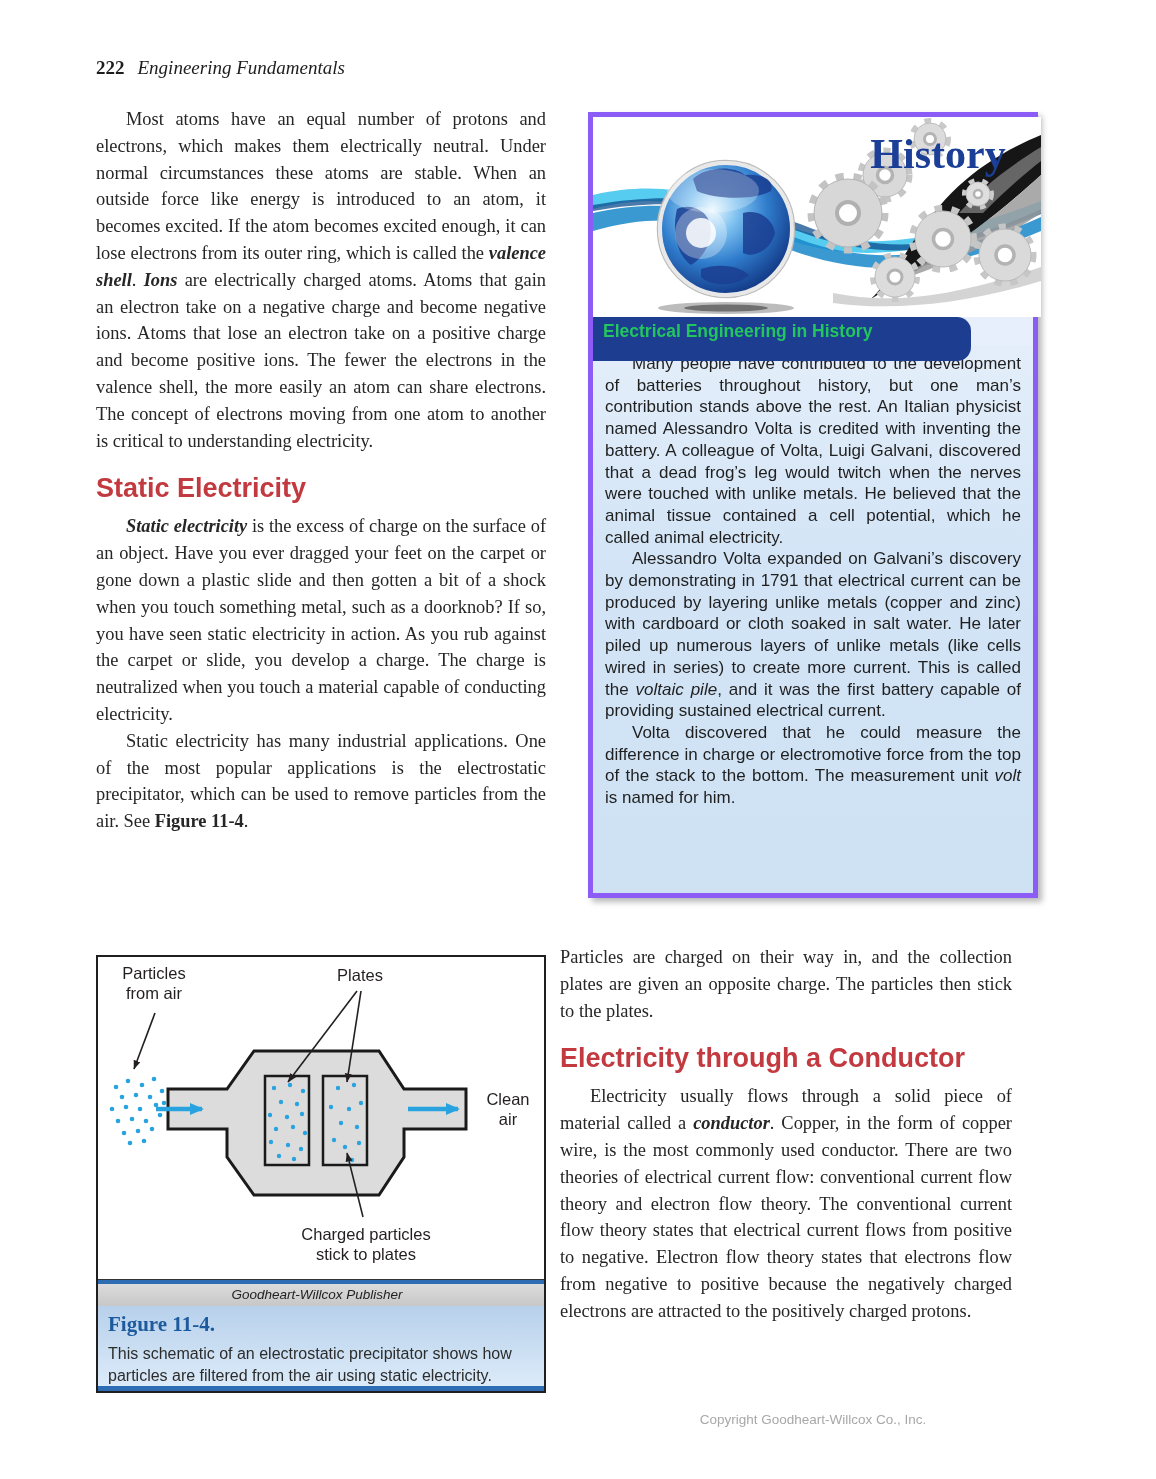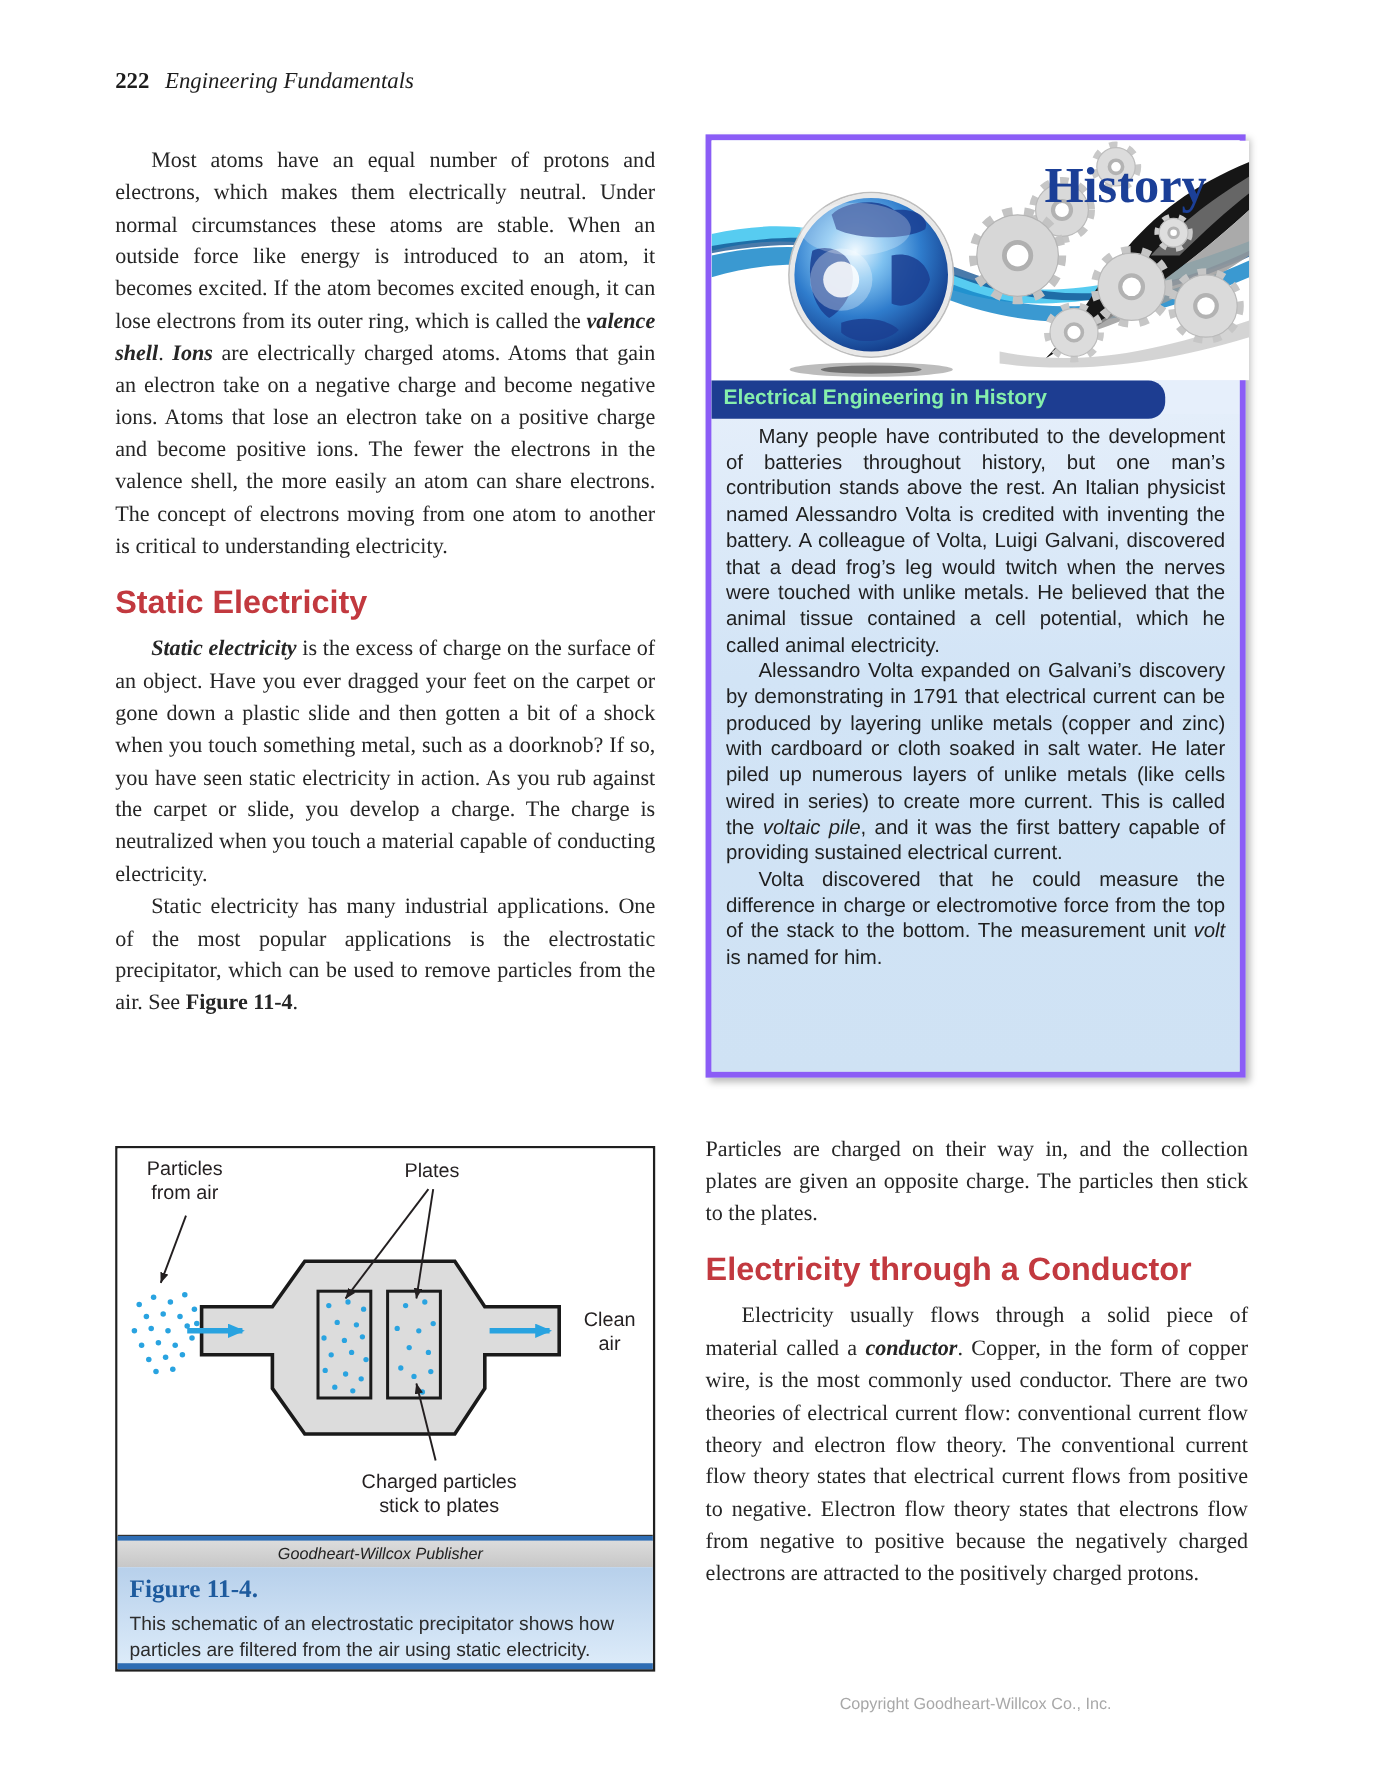--- a/index.html
+++ b/index.html
@@ -5,34 +5,34 @@
   html,body{margin:0;padding:0;background:#ffffff;}
   .page{position:relative;width:1156px;height:1479px;background:#ffffff;overflow:hidden;
         font-family:"Liberation Serif",serif;color:#2a2a2a;}
   
   .runhead{position:absolute;left:96px;top:37px;font-size:19px;margin-top:20px;}
   .runhead .pagenum{font-weight:bold;color:#1d1d1d;}
   .runhead .booktitle{font-style:italic;margin-left:13px;color:#1d1d1d;}
   
   .col{position:absolute;text-align:justify;font-size:18.4px;line-height:26.8px;color:#262626;}
   .col p{margin:0;text-indent:30px;}
-  .leftcol{left:96px;top:120px;width:450px;}
-  .rightcol{left:588px;top:944px;width:452px;}
+  .leftcol{left:96px;top:106px;width:450px;}
+  .rightcol{left:560px;top:944px;width:452px;}
   h2.red{font-family:"Liberation Sans",sans-serif;font-weight:bold;color:#c2393f;
          font-size:27px;line-height:32px;margin:18px 0 9px 0;text-align:left;text-indent:0;}
   .b{font-weight:bold;} .i{font-style:italic;}
   
   .sidebar{position:absolute;left:588px;top:112px;width:450px;height:786px;
            border:5px solid #8b5cf6;box-sizing:border-box;background:#d9e8f7;
            box-shadow:4px 4px 6px rgba(0,0,0,0.28);display:flex;flex-direction:column;}
   .sb-image{height:200px;background:#ffffff;flex:0 0 auto;}
   .sb-image svg{display:block;}
   .sb-banner-row{height:28px;flex:0 0 auto;background:#e6effb;position:relative;}
-  .sb-banner{position:absolute;left:0;top:0;height:32px;width:378px;background:#1d3d91;
-             border-radius:0 14px 14px 0;color:#86efac;font-family:"Liberation Sans",sans-serif;
+  .sb-banner{position:absolute;left:0;top:0;height:44px;width:378px;background:#1d3d91;
+             border-radius:0 14px 14px 0;color:#22c55e;font-family:"Liberation Sans",sans-serif;
              font-weight:bold;font-size:17.5px;line-height:28px;padding-left:10px;box-sizing:border-box;}
   .sb-body{flex:1 1 auto;background:linear-gradient(#e4eefa,#d2e4f6 40%,#cfe2f4);
            font-family:"Liberation Sans",sans-serif;font-size:17px;line-height:21.7px;
            color:#1f1f1f;text-align:justify;padding:8px 12px 6px 12px;}
   .sb-body p{margin:0;text-indent:27px;}
   
   .figure{position:absolute;left:96px;top:955px;width:450px;border:2px solid #1f1f1f;
           box-sizing:border-box;background:#fff;}
   .fig-diagram{height:322px;background:#ffffff;border-bottom:1px solid #333;}
   .fig-topbar{height:4px;background:#2e6db4;}

